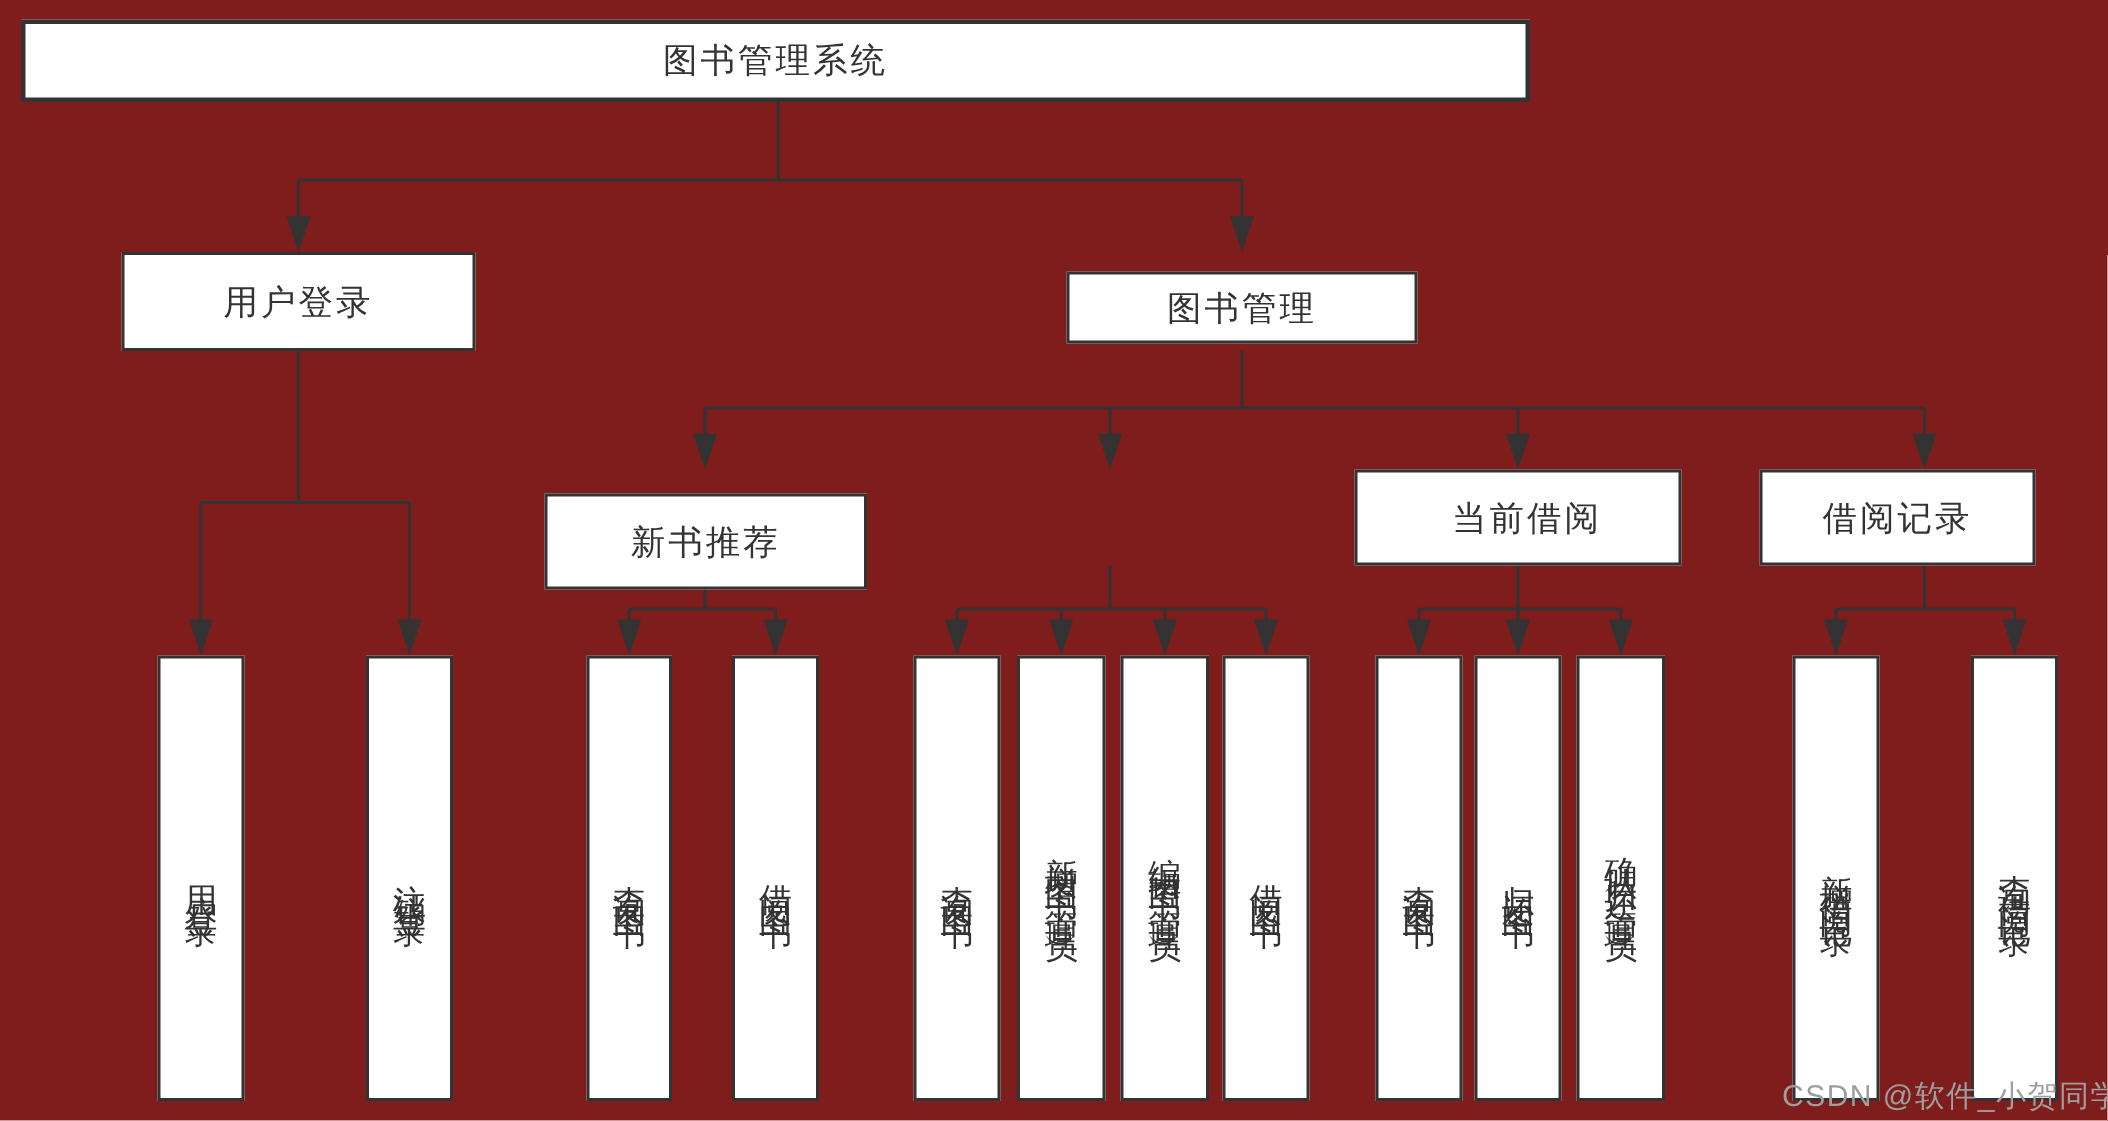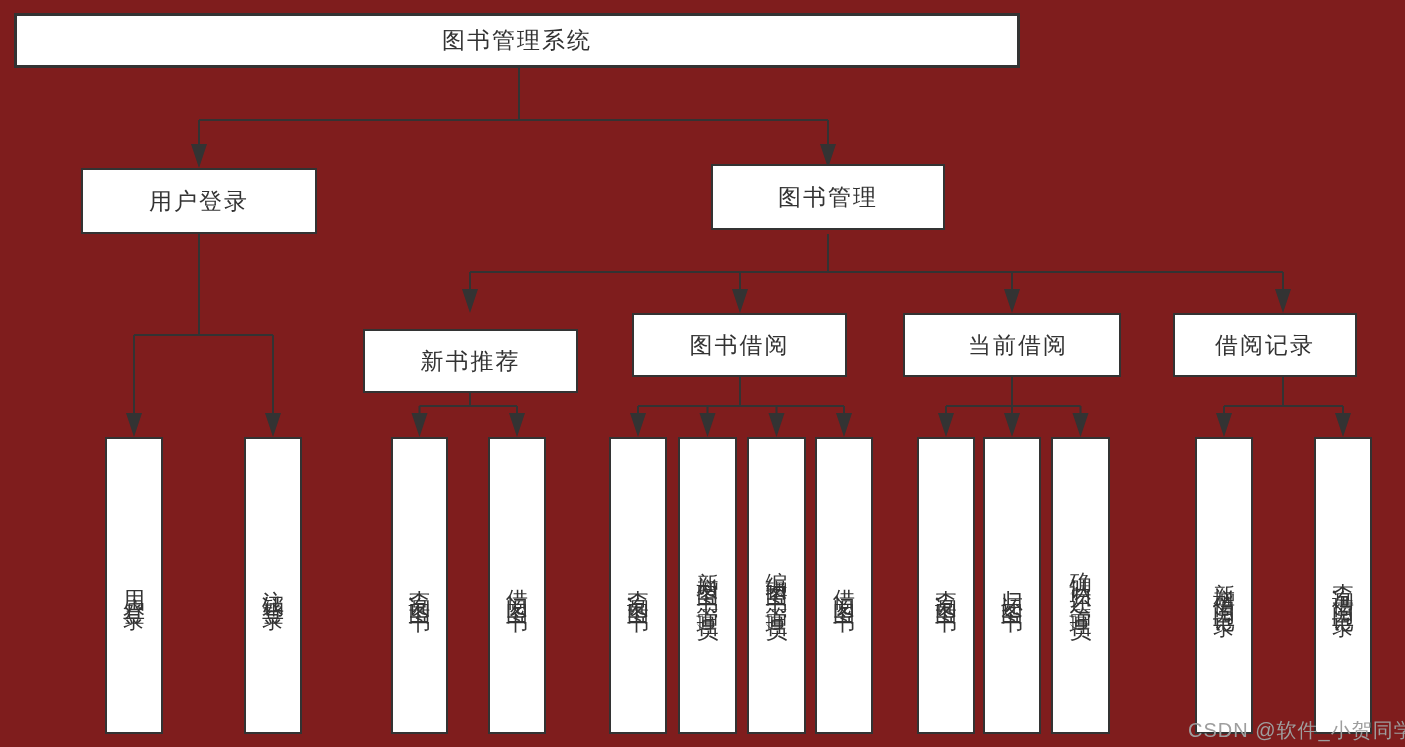--- a/index.html
+++ b/index.html
@@ -89,29 +89,26 @@
     </g>
   </svg>
 
   <div class="box root" style="left:14px; top:13px; width:1006px; height:55px;">
     <span>图书管理系统</span>
   </div>
 
   <div class="box branch" style="left:81px; top:168px; width:236px; height:66px;">
     <span>用户登录</span>
   </div>
-  <div class="box branch" style="left:711px; top:164px; width:234px; height:66px;">
+  <div class="box branch" style="left:711px; top:181px; width:234px; height:48px;">
     <span>图书管理</span>
   </div>
 
   <div class="box branch" style="left:363px; top:329px; width:215px; height:64px;">
     <span>新书推荐</span>
-  </div>
-  <div class="box branch" style="left:632px; top:313px; width:215px; height:64px;">
-    <span>图书借阅</span>
   </div>
   <div class="box branch" style="left:903px; top:313px; width:218px; height:64px;padding-left:12px;">
     <span>当前借阅</span>
   </div>
   <div class="box branch" style="left:1173px; top:313px; width:184px; height:64px;">
     <span>借阅记录</span>
   </div>
 
   <div class="box leaf" style="left:105px; top:437px; width:58px; height:297px;">
     <span class="vtext">用户登录</span>

